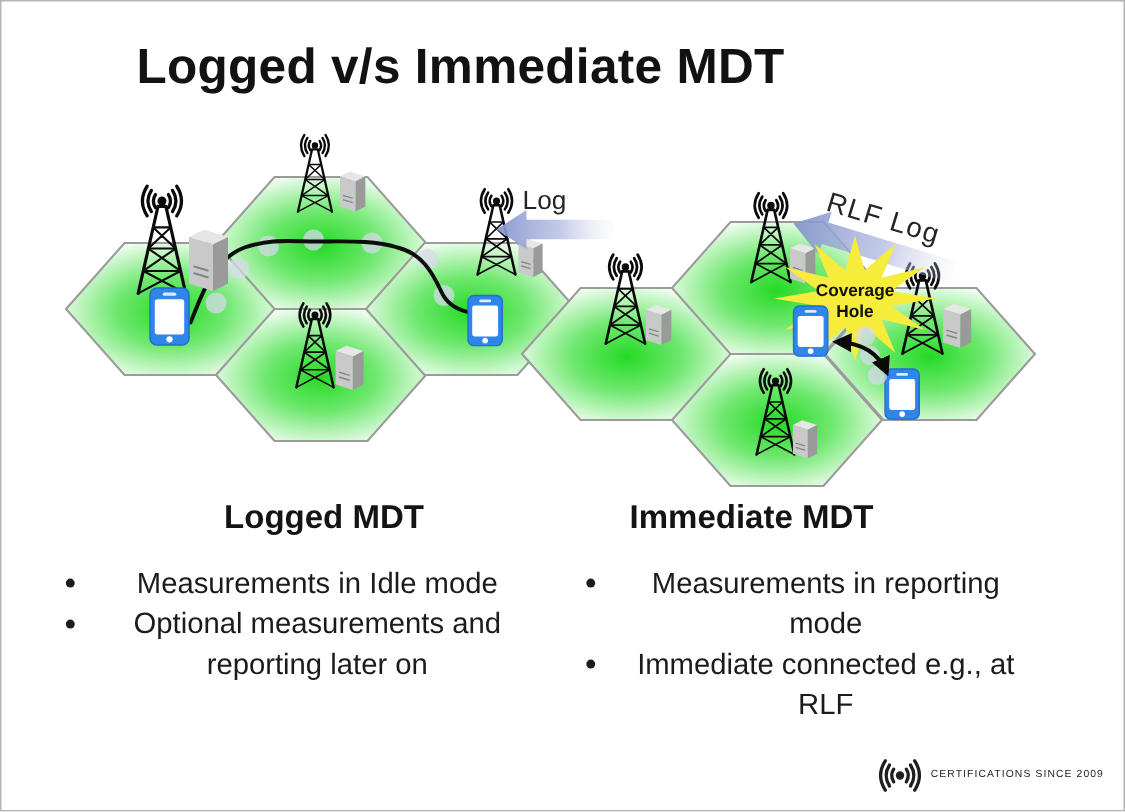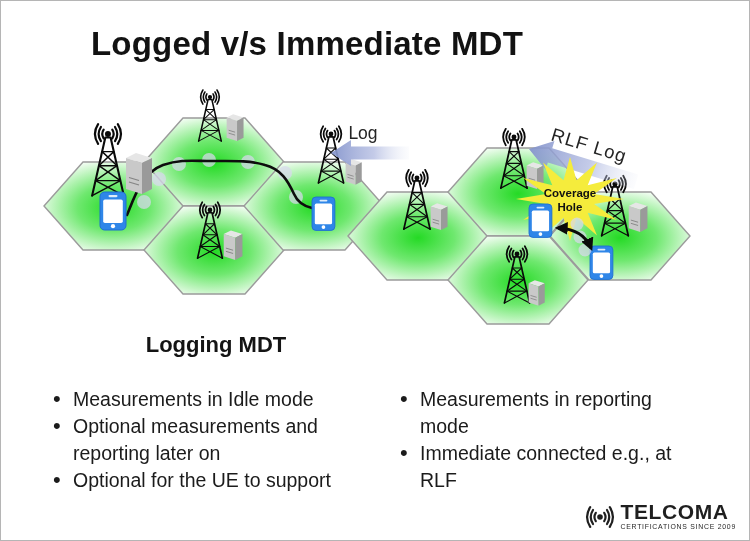--- a/index.html
+++ b/index.html
@@ -13,21 +13,21 @@
     font-size:33px; font-weight:bold; letter-spacing:0.2px; color:#121212;
   }
   .diagram-svg { position:absolute; top:0; left:0; }
   .col-heading { position:absolute; top:331px; transform:translateX(-50%);
     font-size:22px; font-weight:bold; color:#141414; }
   .heading-logged   { left:215px; }
   .heading-immediate{ left:500px; }
   .col { position:absolute; top:367px; font-size:19.5px; line-height:27px; }
   .col-left  { left:33px;  width:334px; }
   .col-right { left:380px; width:318px; }
-  .col ul { list-style:none; margin:18px; padding:0; }
+  .col ul { list-style:none; margin:8px; padding:0;text-align:center; }
   .col li { position:relative; padding-left:21px; white-space:pre-line; }
   .col li::before { content:"\2022"; position:absolute; left:1px; top:-1px; font-size:22px; }
   .logo { position:absolute; right:13px; bottom:9px; display:flex; align-items:center; color:#1f1f1f; }
   .logo-icon { margin-right:2px; margin-top:2px; }
   .logo-text { display:flex; flex-direction:column; align-items:flex-start; }
   .logo-brand { font-size:21px; font-weight:bold; letter-spacing:0.6px; line-height:20px; }
   .logo-tagline { font-size:6.9px; letter-spacing:0.74px; margin-top:1px; }
 </style>
 </head>
 <body>
@@ -140,28 +140,28 @@
     <use href="#phone" transform="translate(589,245) scale(0.88)"></use>
 
     <g fill="#d9d9ee" opacity="0.72">
       <circle cx="576" cy="223" r="6.5"></circle>
         <circle cx="579" cy="236" r="6.5"></circle>
         <circle cx="584" cy="249" r="6.5"></circle>
     </g>
     <path d="M557,227 Q582,228 590,247" fill="none" stroke="#0a0a0a" stroke-width="2.8" marker-start="url(#ah)" marker-end="url(#ah)"></path>
   </svg>
 
-  <div class="col-heading heading-logged">Logging MDT</div>
+  <div class="col-heading heading-logged">Logged MDT</div>
+  <div class="col-heading heading-immediate">Immediate MDT</div>
 
   <div class="col col-left">
     <ul>
       <li>Measurements in Idle mode</li>
       <li>Optional measurements and
 reporting later on</li>
-      <li>Optional for the UE to support</li>
     </ul>
   </div>
 
   <div class="col col-right">
     <ul>
       <li>Measurements in reporting
 mode</li>
       <li>Immediate connected e.g., at RLF</li>
     </ul>
   </div>
@@ -170,18 +170,17 @@
     <svg class="logo-icon" width="36" height="28" viewBox="-2 0 36 28" stroke="#1f1f1f" fill="none" stroke-width="2.2" stroke-linecap="round">
       <circle cx="16" cy="14" r="2.8" fill="#1f1f1f" stroke="none"></circle>
       <path d="M11.8,9.8 Q9.1,14 11.8,18.2"></path>
       <path d="M9,7 Q4.5,14 9,21"></path>
       <path d="M6.2,4.2 Q-0.1,14 6.2,23.8"></path>
       <path d="M20.2,9.8 Q22.9,14 20.2,18.2"></path>
       <path d="M23,7 Q27.5,14 23,21"></path>
       <path d="M25.8,4.2 Q32.1,14 25.8,23.8"></path>
     </svg>
     <div class="logo-text">
-      <span class="logo-brand">TELCOMA</span>
       <span class="logo-tagline">CERTIFICATIONS SINCE 2009</span>
     </div>
   </div>
 
 </div>
 
 </body></html>

